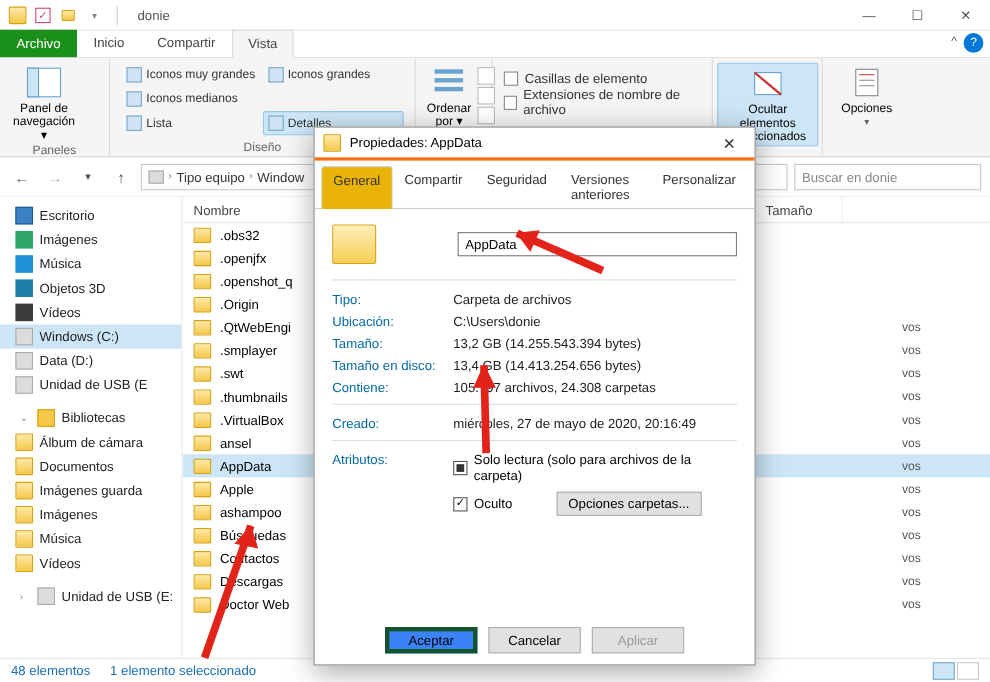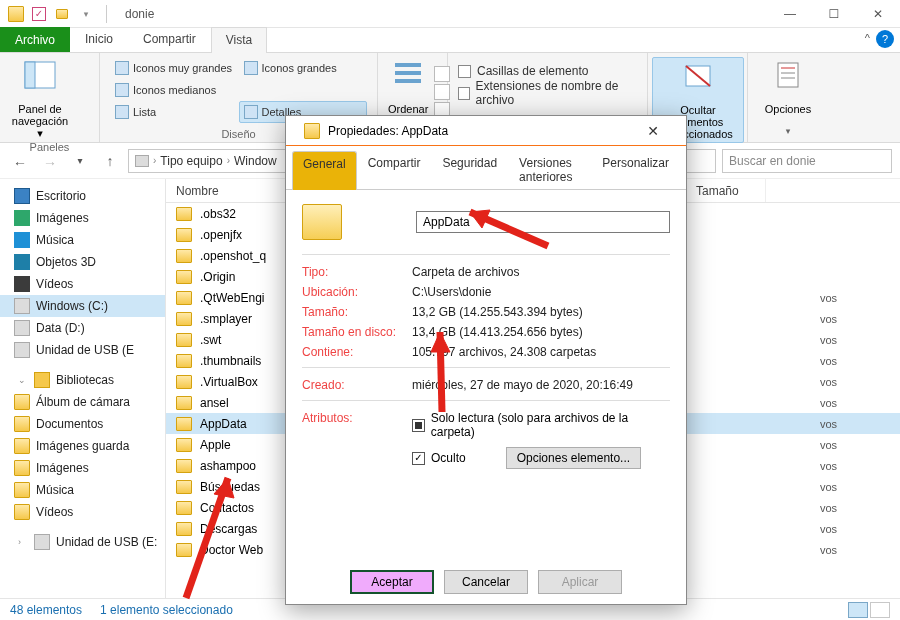--- a/index.html
+++ b/index.html
@@ -18,21 +18,21 @@
   .tab { padding:5px 14px 6px; font-size:12px; color:#444; border:1px solid transparent; border-bottom:none; cursor:default;}
   .tab.file { background:#1a8f1a; color:#fff; padding:5px 14px;}
   .tab.active { background:#f5f5f5; border-color:#dadada; position:relative; top:1px;}
   .tabs .help { position:absolute; right:6px; top:2px; width:18px; height:18px; border-radius:50%; background:#0078d7; color:#fff; display:flex; align-items:center; justify-content:center; font-size:11px;}
   .tabs .collapse { position:absolute; right:30px; top:4px; color:#555; font-size:11px;}
   
   .ribbon { height:90px; background:#f5f5f5; border-bottom:1px solid #dadada; display:flex; position:relative;}
   .group { border-right:1px solid #dcdcdc; padding:4px 10px 2px; display:flex; flex-direction:column; justify-content:space-between;}
   .group-label { text-align:center; font-size:11px; color:#666; padding-top:2px;}
   .group-body { display:flex; gap:6px; align-items:flex-start;}
-  .big-btn { width:60px; display:flex; flex-direction:column; align-items:center; gap:12px; font-size:11px; text-align:center; line-height:1.1; padding-top:2px;}
+  .big-btn { width:60px; display:flex; flex-direction:column; align-items:center; gap:2px; font-size:11px; text-align:center; line-height:1.1; padding-top:2px;}
   .big-icon { width:32px; height:32px; }
   .layout-opts { display:flex; flex-direction:column; gap:0;}
   .layout-row { display:flex; gap:0;}
   .layout-item { display:flex; align-items:center; gap:4px; width:130px; height:22px; padding:0 4px; font-size:11px; color:#333; border:1px solid transparent; border-radius:2px;}
   .layout-item.sel { background:#cde6f7; border:1px solid #98c7e8;}
   .layout-icn { width:14px; height:14px; display:inline-block; background:#cfe3f5; border:1px solid #7aa7c7;}
   .mini-stack { display:flex; flex-direction:column; gap:2px;}
   .mini-stack .ms { width:16px; height:16px; border:1px solid #bbb; background:#fff;}
   .chk-row{ display:flex; align-items:center; gap:6px; height:20px; font-size:12px; color:#333;}
   .chk-box{ width:13px; height:13px; border:1px solid #888; background:#fff; display:inline-block;}
@@ -71,40 +71,40 @@
   .lrow .fn{ flex:1;}
   .lrow .rsz{ width:80px; color:#555; font-size:11px; padding-right:8px; text-align:left;}
   .fld-ic{ width:16px; height:14px; background:linear-gradient(#ffe9a8,#f5c84b); border:1px solid #d4a20f; border-radius:1px;}
   
   .status{ position:absolute; bottom:0; left:0; right:0; height:22px; border-top:1px solid #e5e5e5; display:flex; align-items:center; padding:0 10px; gap:18px; font-size:12px; color:#1a6fb0;}
   .status .view-btns{ margin-left:auto; display:flex; gap:2px;}
   .vb{ width:20px; height:16px; border:1px solid #c8c8c8; background:#fff;}
   .vb.active{ background:#cde6f7; border-color:#7aa7c7;}
   
   .dlg { position:absolute; left:285px; top:115px; width:402px; height:490px; background:#fff; border:1px solid #888; box-shadow:0 6px 24px rgba(0,0,0,.35);}
-  .dlg-title{ height:30px; display:flex; align-items:center; padding:0 18px; gap:8px; border-bottom:1px solid #f97316;}
+  .dlg-title{ height:30px; display:flex; align-items:center; padding:0 8px; gap:8px; border-bottom:3px solid #f97316;}
   .dlg-title .close{ margin-left:auto; width:30px; height:26px; display:flex; align-items:center; justify-content:center; font-size:14px; color:#333;}
   .dlg-tabs{ display:flex; border-bottom:1px solid #ccc; padding:4px 6px 0 6px; gap:0;}
   .dlg-tab{ padding:5px 10px; font-size:12px; border:1px solid transparent; border-bottom:none; color:#333; border-radius:3px 3px 0 0;}
   .dlg-tab.active{ background:#eab308; border-color:#ccc; position:relative; top:1px;}
   .dlg-body{ padding:14px 16px 8px 16px;}
   .dlg-row{ display:flex; align-items:center; margin-bottom:6px; font-size:12px;}
-  .dlg-row .lbl{ width:110px; color:#ef4444;}
+  .dlg-row .lbl{ width:110px; color:#0369a1;}
   .dlg-row .val{ flex:1; color:#222;}
   .dlg-row.top{ align-items:center; margin-bottom:14px;}
   .bigfolder{ width:40px; height:36px; background:linear-gradient(#ffefb8,#f6ce55); border:1px solid #d4a20f; border-radius:2px;}
   .name-field{ flex:1; height:22px; border:1px solid #7a7a7a; padding:2px 6px; font-size:12px; margin-left:4px;}
   .hr{ height:1px; background:#ddd; margin:8px 0 10px;}
   .attr-chk{ width:13px; height:13px; border:1px solid #555; display:inline-flex; align-items:center; justify-content:center; margin-right:6px; font-size:10px;}
   .attr-chk.square::after{ content:""; width:7px; height:7px; background:#333; display:block;}
   .attr-chk.check::after{ content:"✓"; font-size:10px; line-height:1;}
   .adv-btn{ border:1px solid #adadad; background:#e1e1e1; padding:3px 10px; font-size:12px;}
   .dlg-foot{ position:absolute; bottom:10px; left:0; right:0; display:flex; justify-content:center; gap:10px;}
   .dbtn{ width:84px; height:24px; border:1px solid #adadad; background:#e1e1e1; font-size:12px;}
-  .dbtn.primary{ border:2px solid #14532d; background:#f0abfc;}
+  .dbtn.primary{ border:4px solid #14532d; background:#3b82f6;}
   .dbtn:disabled{ color:#9a9a9a;}
   
   .arrows{ position:absolute; inset:0; pointer-events:none;}
   .arrows polygon, .arrows line{ fill:#e2231a; stroke:#e2231a;}
 </style>
 </head>
 <body>
 
 <div class="titlebar">
   <div class="qat">
@@ -476,21 +476,21 @@
     <div class="dlg-row" style="align-items:flex-start;">
       <span class="lbl">Atributos:</span>
       <div style="flex:1;">
         <div style="display:flex; align-items:center; margin-bottom:8px;">
           <span class="attr-chk square"></span>
           <span>Solo lectura (solo para archivos de la carpeta)</span>
         </div>
         <div style="display:flex; align-items:center;">
           <span class="attr-chk check"></span>
           <span style="flex:0 0 auto; margin-right:40px;">Oculto</span>
-          <button class="adv-btn">Opciones elemento...</button>
+          <button class="adv-btn">Opciones carpetas...</button>
         </div>
       </div>
     </div>
   </div>
   <div class="dlg-foot">
     <button class="dbtn primary">Aceptar</button>
     <button class="dbtn">Cancelar</button>
     <button class="dbtn" disabled="">Aplicar</button>
   </div>
 </div>

